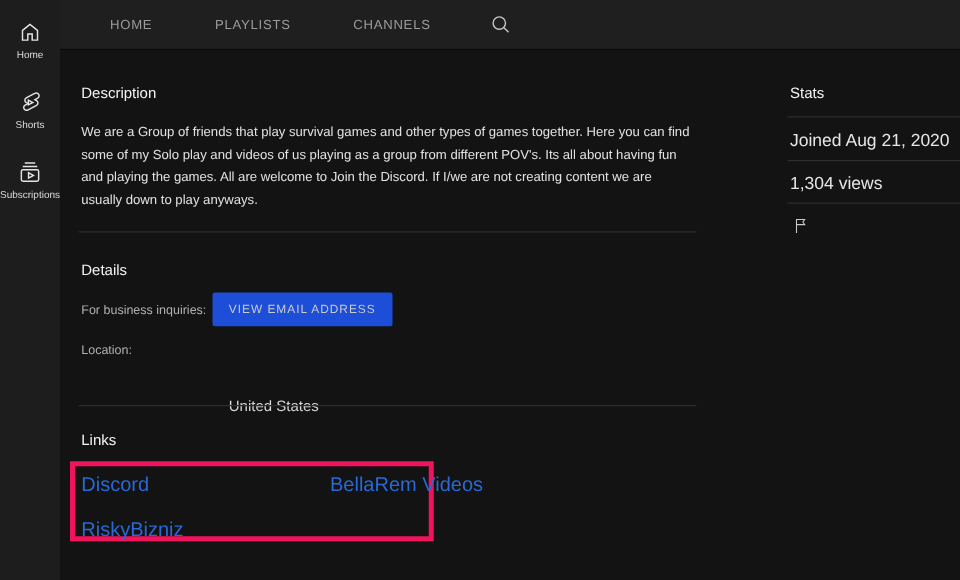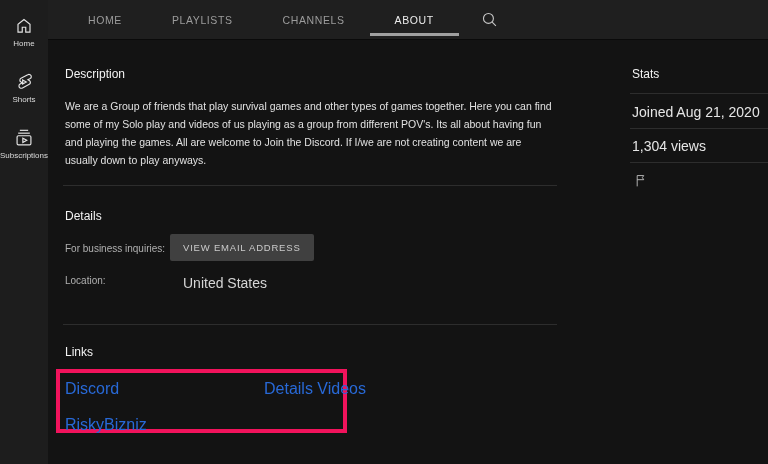--- a/index.html
+++ b/index.html
@@ -38,23 +38,23 @@
   }
   .search-btn{margin-left:22px;width:18px;height:18px;cursor:pointer;display:flex;}
   .search-btn svg{width:17px;height:17px;stroke:#c6c6c6;fill:none;stroke-width:1.6;}
   
   .h-section{font-size:12px;font-weight:500;color:#f3f3f3;white-space:nowrap;}
   .desc-body{
     font-size:10.5px;line-height:18px;color:#e1e1e1;white-space:pre-line;width:510px;
   }
   .hr{height:1px;background:#2d2d2d;}
   .dim-label{font-size:10px;color:#b0b0b0;white-space:nowrap;}
-  .val-text{font-size:14px;color:#d6d6d6;white-space:nowrap;}
+  .val-text{font-size:12px;color:#d6d6d6;white-space:nowrap;margin-top:43px;}
   .email-btn{
-    height:27px;padding:0 13px;background:#404040;color:#cbcbcb;border:none;
+    height:27px;padding:0 13px;background:#1d4ed8;color:#cbcbcb;border:none;
     font-family:"Liberation Sans", sans-serif;font-size:9.5px;letter-spacing:.8px;
     border-radius:2px;cursor:pointer;white-space:nowrap;
   }
   .highlight-box{
     left:56px;top:369px;width:283px;height:56px;border:4px solid #f1135c;
   }
   .link{font-size:16px;color:#2869d7;cursor:pointer;white-space:nowrap;text-decoration:none;}
   
   .stat-val{font-size:14px;color:#e6e6e6;white-space:nowrap;}
   .flag-btn{width:17px;height:18px;cursor:pointer;display:flex;}
@@ -85,21 +85,20 @@
       <path d="M10.6 12.2v5.2l4.7-2.6-4.7-2.6z"></path>
     </svg>
     <span class="side-label">Subscriptions</span>
   </div>
 </aside>
 
 <header class="abs tabbar">
   <div class="tab">HOME</div>
   <div class="tab">PLAYLISTS</div>
   <div class="tab">CHANNELS</div>
-  <div class="tab active">ABOUT</div>
   <div class="search-btn">
     <svg viewBox="0 0 24 24">
       <circle cx="10.5" cy="10.5" r="7"></circle>
         <path d="M15.8 15.8 21 21"></path>
     </svg>
   </div>
 </header>
 
 <h2 class="abs h-section" style="left:65px;top:67px;margin:0;">Description</h2>
 <p class="abs desc-body" style="left:65px;top:97px;margin:0;">We are a Group of friends that play survival games and other types of games together. Here you can find
@@ -114,21 +113,21 @@
 <button class="abs email-btn" style="left:170px;top:234px;">VIEW EMAIL ADDRESS</button>
 <span class="abs dim-label" style="left:65px;top:275px;">Location:</span>
 <span class="abs val-text" style="left:183px;top:275px;">United States</span>
 
 <div class="abs hr" style="left:63px;top:324px;width:494px;"></div>
 
 <h2 class="abs h-section" style="left:65px;top:345px;margin:0;">Links</h2>
 
 <div class="abs highlight-box">
   <a class="abs link" style="left:5px;top:7px;">Discord</a>
-  <a class="abs link" style="left:204px;top:7px;">Details Videos</a>
+  <a class="abs link" style="left:204px;top:7px;">BellaRem Videos</a>
   <a class="abs link" style="left:5px;top:43px;">RiskyBizniz</a>
 </div>
 
 <h2 class="abs h-section" style="left:632px;top:67px;margin:0;">Stats</h2>
 <div class="abs hr" style="left:630px;top:93px;width:138px;"></div>
 <span class="abs stat-val" style="left:632px;top:104px;">Joined Aug 21, 2020</span>
 <div class="abs hr" style="left:630px;top:128px;width:138px;"></div>
 <span class="abs stat-val" style="left:632px;top:138px;">1,304 views</span>
 <div class="abs hr" style="left:630px;top:162px;width:138px;"></div>
 <div class="abs flag-btn" style="left:633px;top:172px;">

